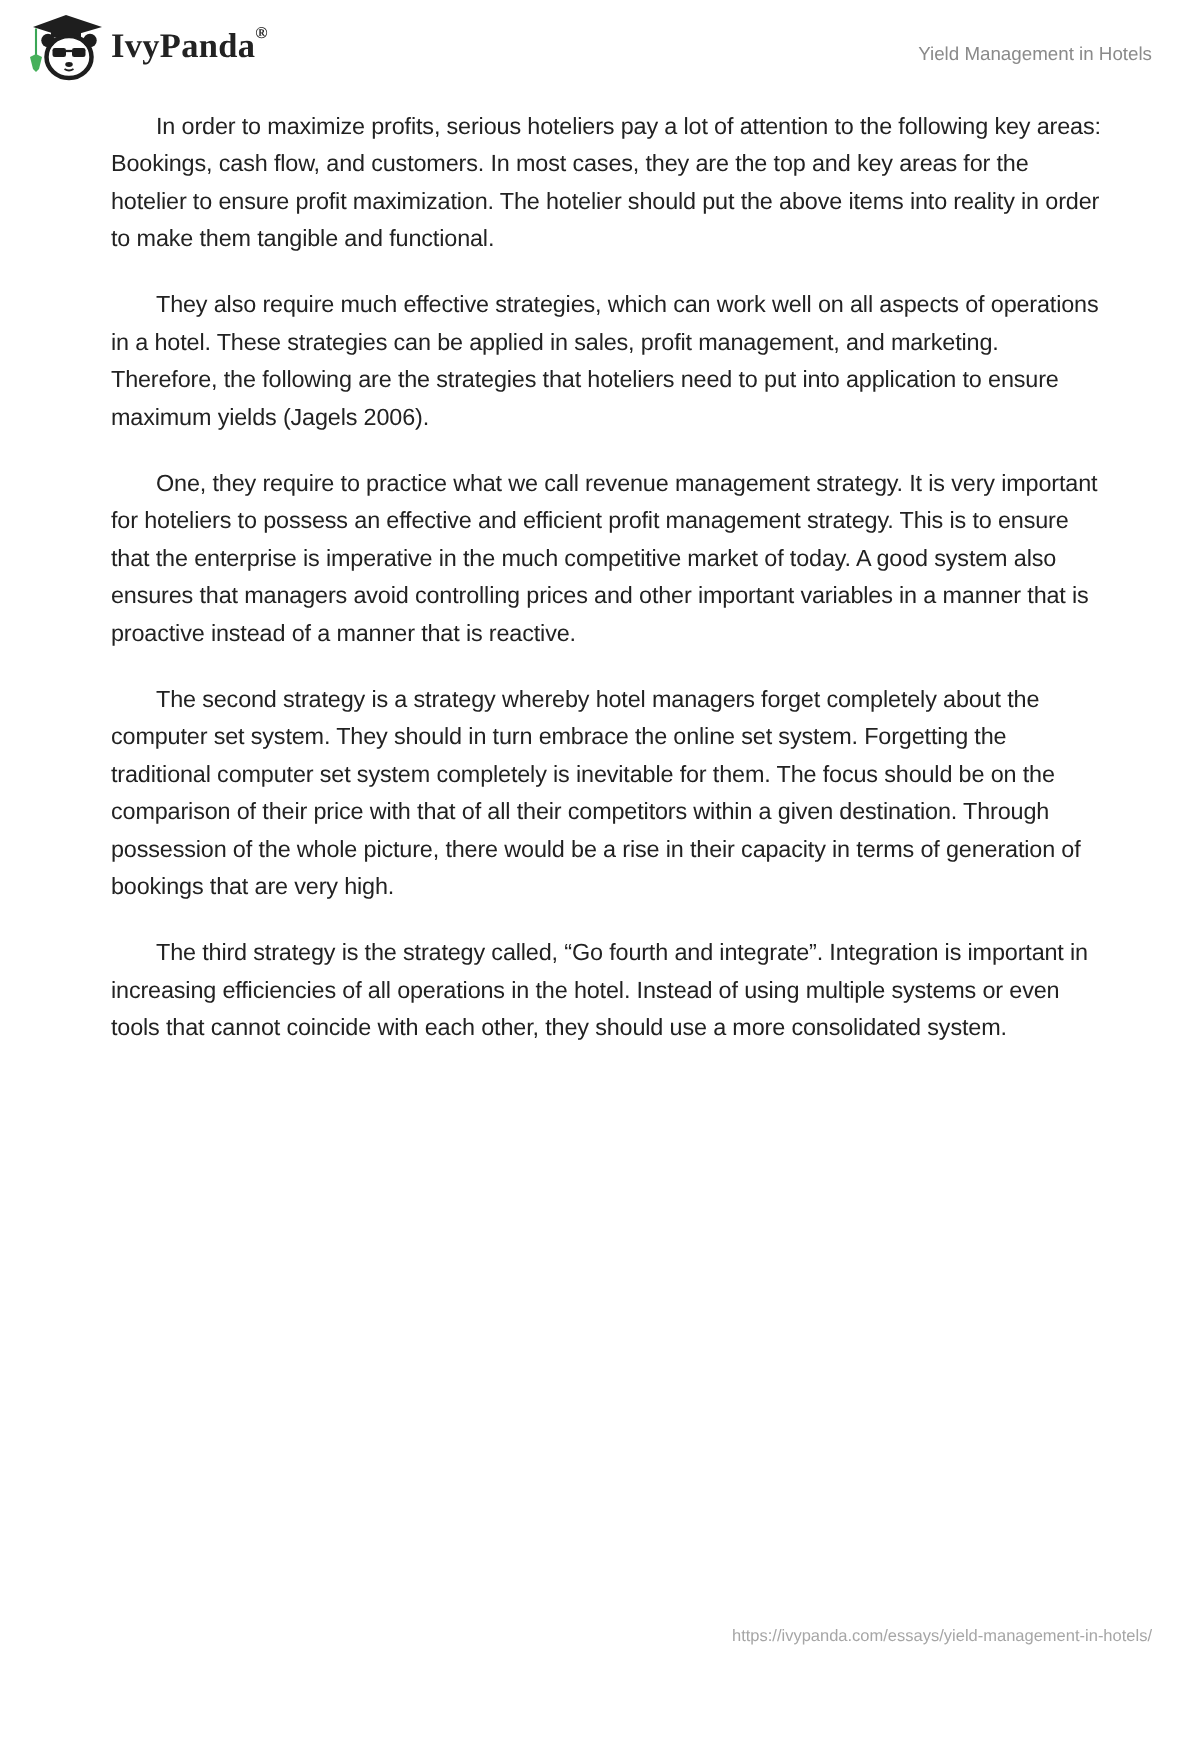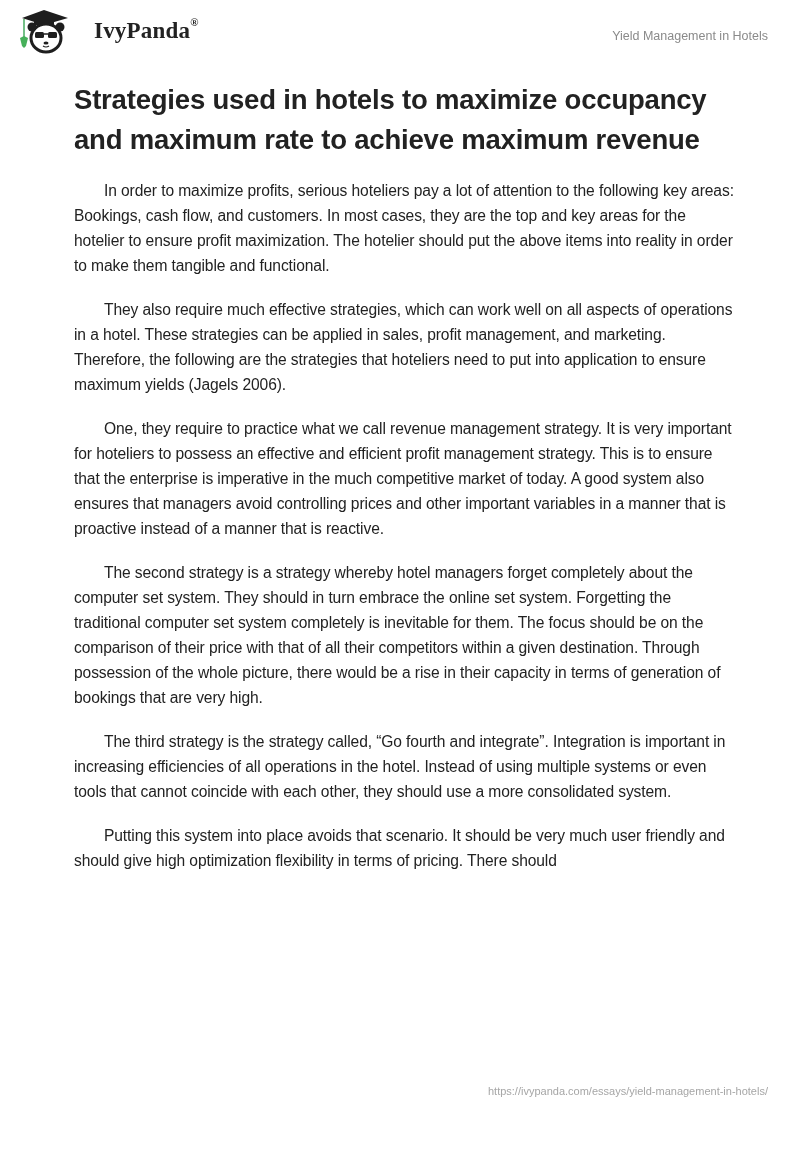--- a/index.html
+++ b/index.html
@@ -2,21 +2,21 @@
 <html><head>
   <meta charset="utf-8">
   <style>
     * { margin: 0; padding: 0; box-sizing: border-box; }
     html, body { width: 800px; height: 1160px; background: #ffffff; overflow: hidden; }
     body { position: relative; font-family: "Liberation Sans", sans-serif; color: #222222; }
 
     .header { position: absolute; left: 0; top: 0; width: 800px; height: 58px; }
     .logo { position: absolute; left: 16px; top: 8px; display: flex; align-items: center; }
     .logo-mark { width: 58px; height: 46px; position: relative; }
-    .logo-text { font-family: "Liberation Serif", serif; font-weight: bold; font-size: 23px; color: #222; margin-left: 20px; letter-spacing: 0.2px; }
+    .logo-text { font-family: "Liberation Serif", serif; font-weight: bold; font-size: 23px; color: #222; margin-left: 0; letter-spacing: 0.2px; }
     .logo-reg { font-size: 11px; vertical-align: top; position: relative; top: -2px; }
     .doc-title { position: absolute; right: 32px; top: 29px; font-size: 12.5px; color: #8a8a8a; }
 
     .content { position: absolute; left: 74px; top: 72px; width: 660px; }
     p.body { font-size: 15.6px; line-height: 25px; color: #222; margin-bottom: 19px; text-indent: 30px; letter-spacing: -0.1px; }
     p.body.noindent { text-indent: 0; }
     h2.section { font-size: 27.5px; line-height: 40px; font-weight: bold; color: #222; margin-top: 8px; margin-bottom: 18px; letter-spacing: -0.2px; }
 
     .footer-url { position: absolute; right: 32px; top: 1085px; font-size: 11px; color: #a6a6a6; }
   </style>
@@ -47,23 +47,21 @@
         <path d="M27,38 Q30,40 33,38" stroke="#1e1e1e" stroke-width="1.2" fill="none"></path>
       </svg>
     </div>
     <span class="logo-text"><span>IvyPanda</span><span class="logo-reg">®</span></span>
   </div>
   <div class="doc-title">Yield Management in Hotels</div>
 </div>
 
 <div class="content">
 
-  <h2 class="section">Strategies used in hotels to maximize occupancy and maximum rate to achieve maximum revenue</h2>
 
   <p class="body">In order to maximize profits, serious hoteliers pay a lot of attention to the following key areas: Bookings, cash flow, and customers. In most cases, they are the top and key areas for the hotelier to ensure profit maximization. The hotelier should put the above items into reality in order to make them tangible and functional.</p>
   <p class="body">They also require much effective strategies, which can work well on all aspects of operations in a hotel. These strategies can be applied in sales, profit management, and marketing. Therefore, the following are the strategies that hoteliers need to put into application to ensure maximum yields (Jagels 2006).</p>
   <p class="body">One, they require to practice what we call revenue management strategy. It is very important for hoteliers to possess an effective and efficient profit management strategy. This is to ensure that the enterprise is imperative in the much competitive market of today. A good system also ensures that managers avoid controlling prices and other important variables in a manner that is proactive instead of a manner that is reactive.</p>
   <p class="body">The second strategy is a strategy whereby hotel managers forget completely about the computer set system. They should in turn embrace the online set system. Forgetting the traditional computer set system completely is inevitable for them. The focus should be on the comparison of their price with that of all their competitors within a given destination. Through possession of the whole picture, there would be a rise in their capacity in terms of generation of bookings that are very high.</p>
   <p class="body">The third strategy is the strategy called, “Go fourth and integrate”. Integration is important in increasing efficiencies of all operations in the hotel. Instead of using multiple systems or even tools that cannot coincide with each other, they should use a more consolidated system.</p>
-  <p class="body">Putting this system into place avoids that scenario. It should be very much user friendly and should give high optimization flexibility in terms of pricing. There should</p>
 </div>
 
 <div class="footer-url">https://ivypanda.com/essays/yield-management-in-hotels/</div>
 
 </body></html>

